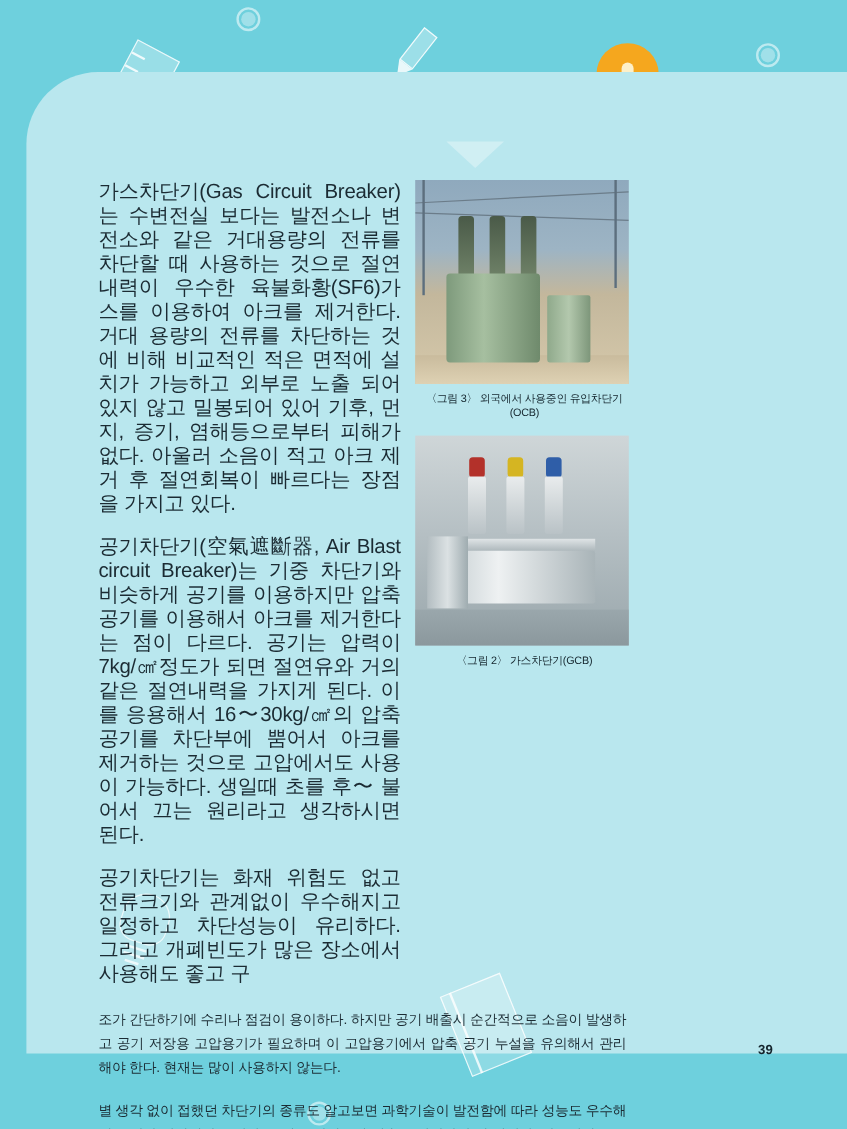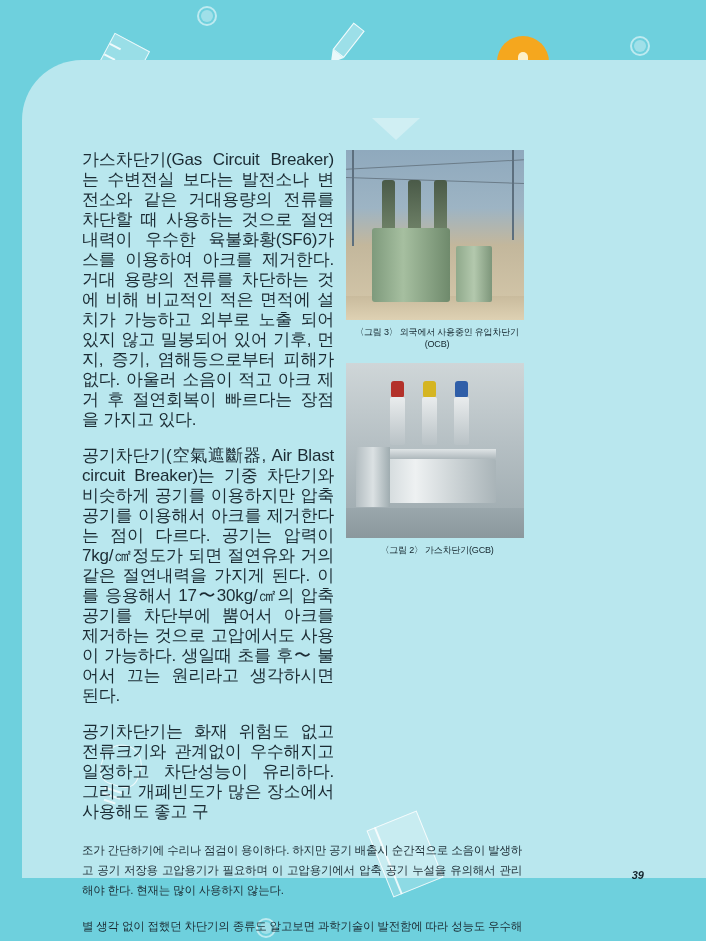--- a/index.html
+++ b/index.html
@@ -282,21 +282,20 @@
     background: #b9e7ee;
   }
 
   .page-number {
     position: absolute;
     right: 62px;
     bottom: 60px;
     font-size: 11px;
     font-weight: bold;
     color: #13242c;
-    font-style: italic;
   }
 </style>
 </head>
 <body>
 
 <div class="bg-circle" style="left:197px;top:6px;width:20px;height:20px;"></div>
 <div class="bg-circle filled" style="left:201px;top:10px;width:12px;height:12px;"></div>
 <div class="bg-circle" style="left:630px;top:36px;width:20px;height:20px;"></div>
 <div class="bg-circle filled" style="left:634px;top:40px;width:12px;height:12px;"></div>
 <div class="bg-circle" style="left:650px;top:432px;width:22px;height:22px;"></div>
@@ -344,21 +343,21 @@
 
 <div class="book">
   <div class="cover"></div>
   <div class="spine"></div>
 </div>
 
 <div class="content">
 
   <div class="col-text">
     <p>가스차단기(Gas Circuit Breaker)는 수변전실 보다는 발전소나 변전소와 같은 거대용량의 전류를 차단할 때 사용하는 것으로 절연내력이 우수한 육불화황(SF6)가스를 이용하여 아크를 제거한다. 거대 용량의 전류를 차단하는 것에 비해 비교적인 적은 면적에 설치가 가능하고 외부로 노출 되어 있지 않고 밀봉되어 있어 기후, 먼지, 증기, 염해등으로부터 피해가 없다. 아울러 소음이 적고 아크 제거 후 절연회복이 빠르다는 장점을 가지고 있다.</p>
-    <p>공기차단기(空氣遮斷器, Air Blast circuit Breaker)는 기중 차단기와 비슷하게 공기를 이용하지만 압축공기를 이용해서 아크를 제거한다는 점이 다르다. 공기는 압력이 7kg/㎠정도가 되면 절연유와 거의 같은 절연내력을 가지게 된다. 이를 응용해서 17〜30kg/㎠의 압축공기를 차단부에 뿜어서 아크를 제거하는 것으로 고압에서도 사용이 가능하다. 생일때 초를 후〜 불어서 끄는 원리라고 생각하시면 된다.</p>
+    <p>공기차단기(空氣遮斷器, Air Blast circuit Breaker)는 기중 차단기와 비슷하게 공기를 이용하지만 압축공기를 이용해서 아크를 제거한다는 점이 다르다. 공기는 압력이 7kg/㎠정도가 되면 절연유와 거의 같은 절연내력을 가지게 된다. 이를 응용해서 16〜30kg/㎠의 압축공기를 차단부에 뿜어서 아크를 제거하는 것으로 고압에서도 사용이 가능하다. 생일때 초를 후〜 불어서 끄는 원리라고 생각하시면 된다.</p>
     <p>공기차단기는 화재 위험도 없고 전류크기와 관계없이 우수해지고 일정하고 차단성능이 유리하다. 그리고 개폐빈도가 많은 장소에서 사용해도 좋고 구</p>
   </div>
 
   <div class="figures">
 
     <div class="figure">
       <div class="photo photo-ocb">
         <div class="ph ocb-wire-1"></div>
         <div class="ph ocb-wire-2"></div>
         <div class="ph ocb-tower-l"></div>

